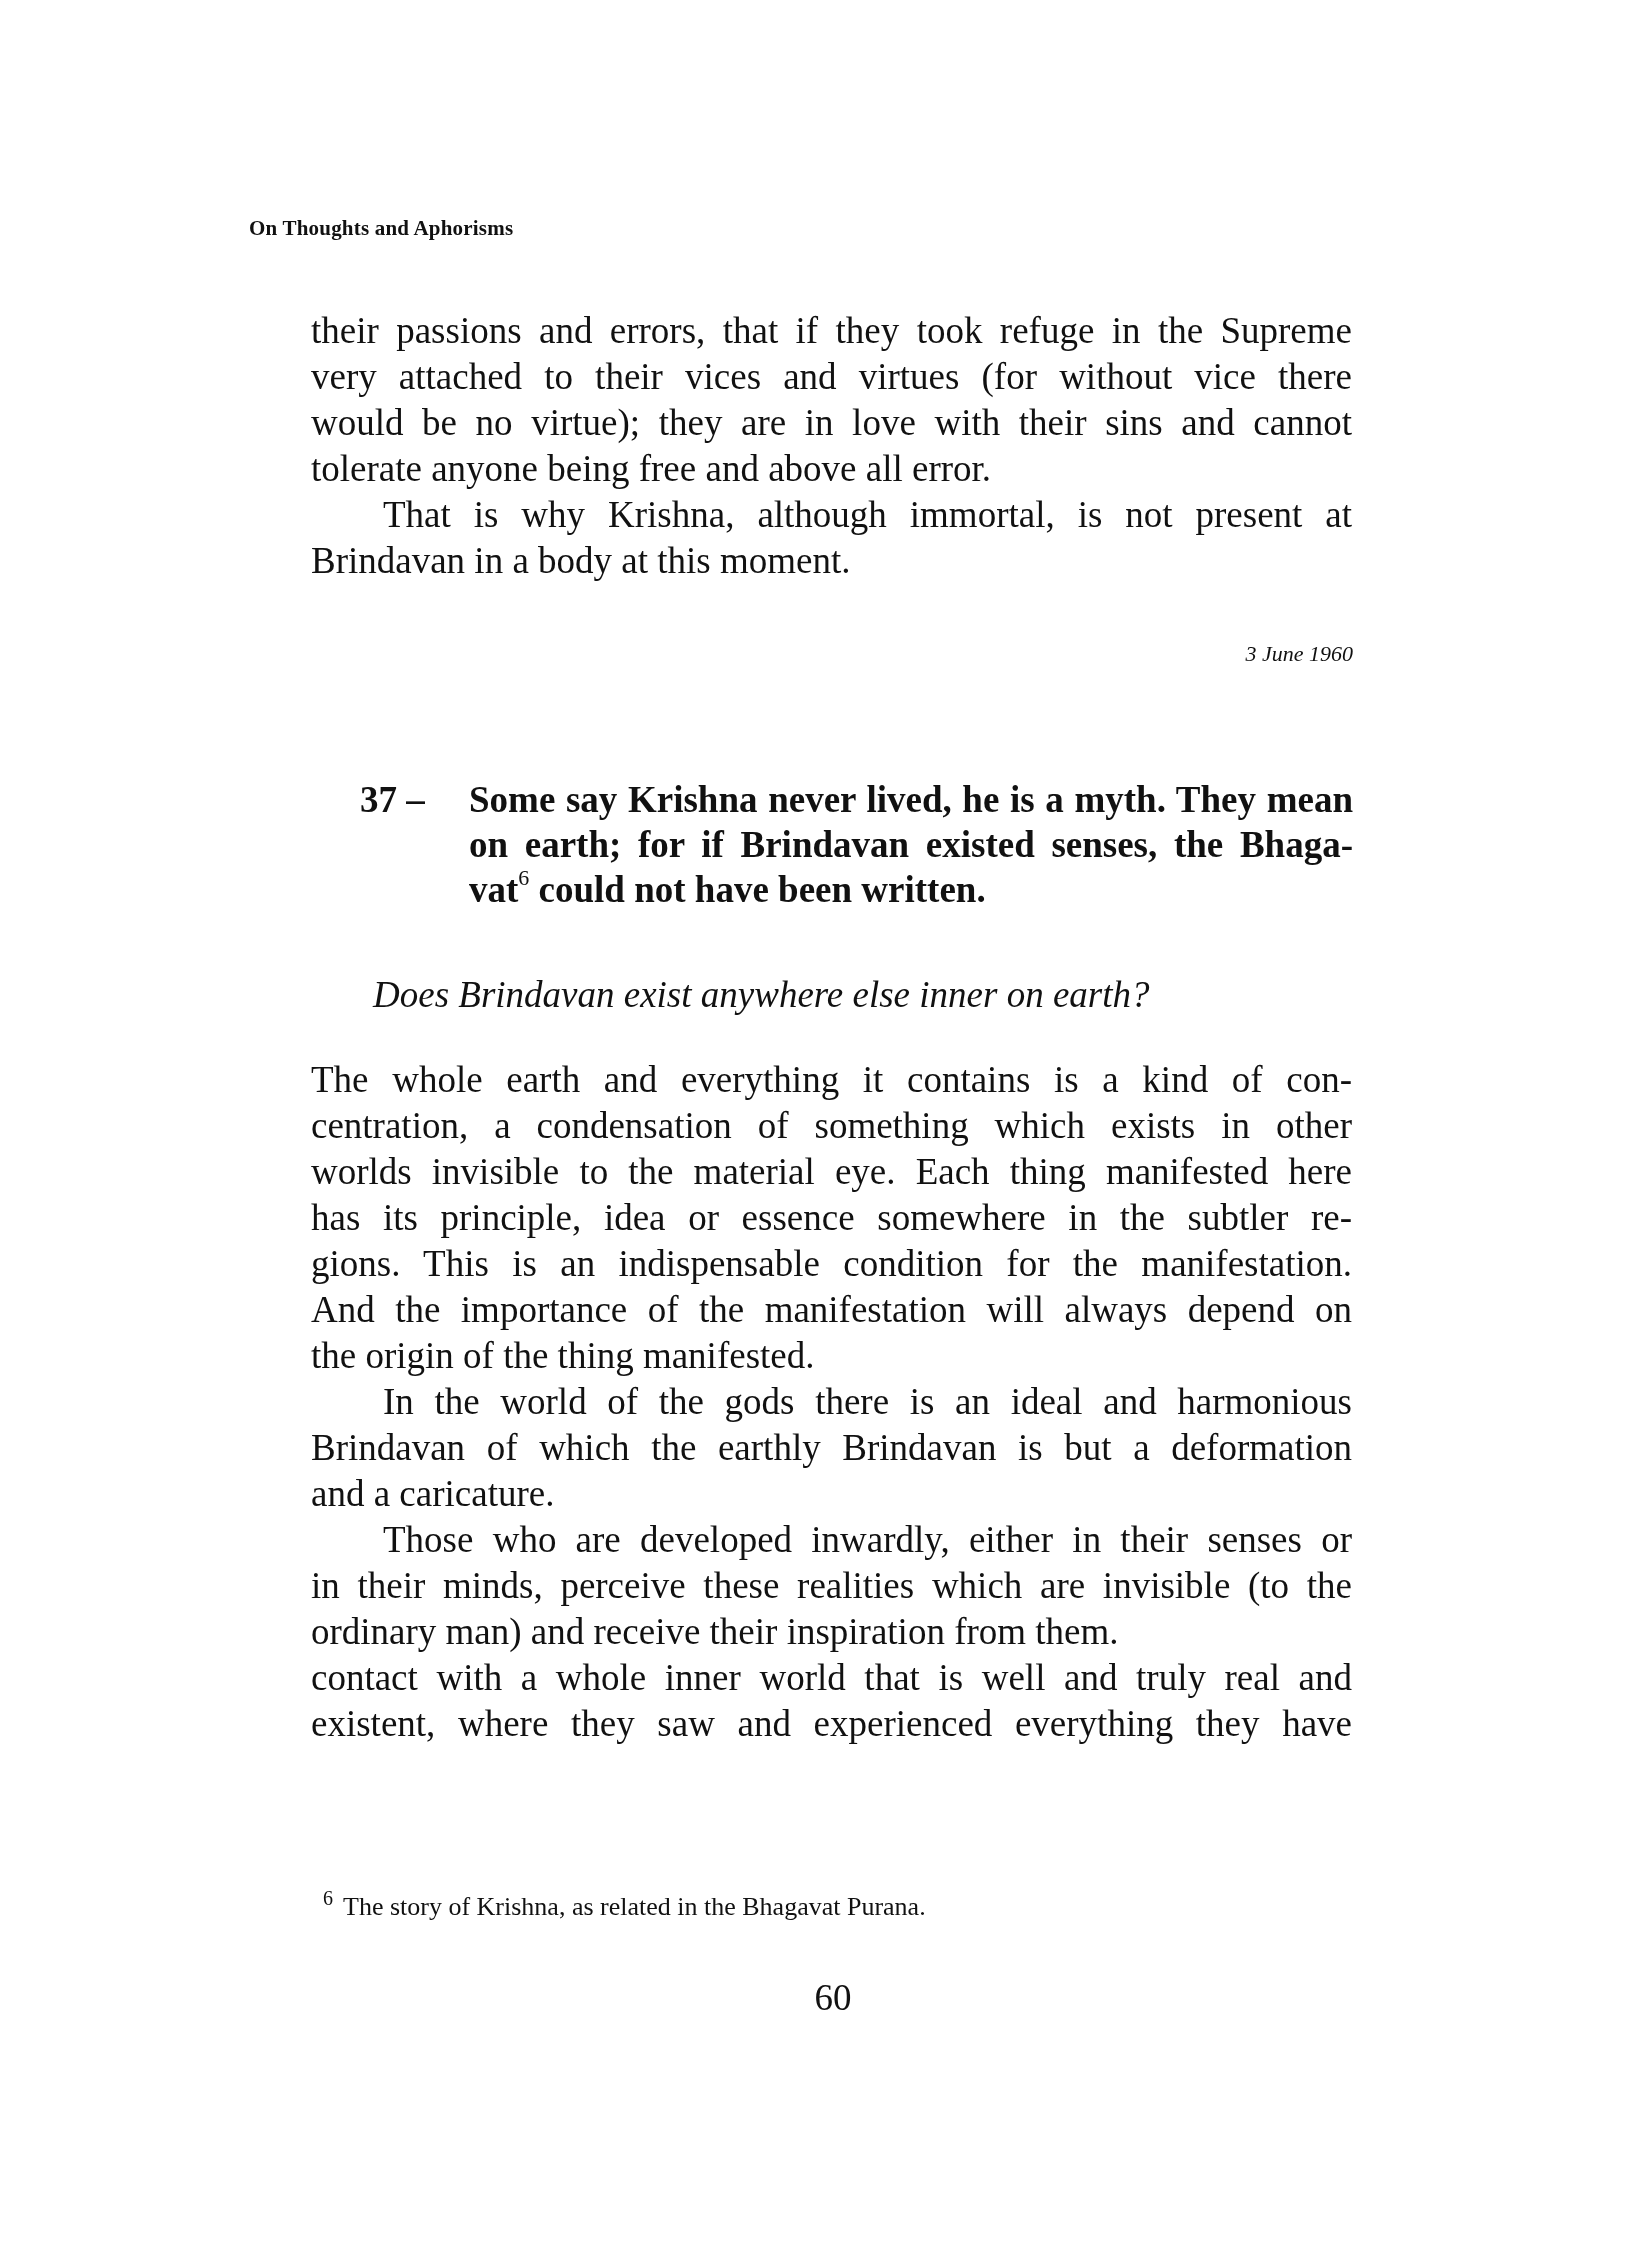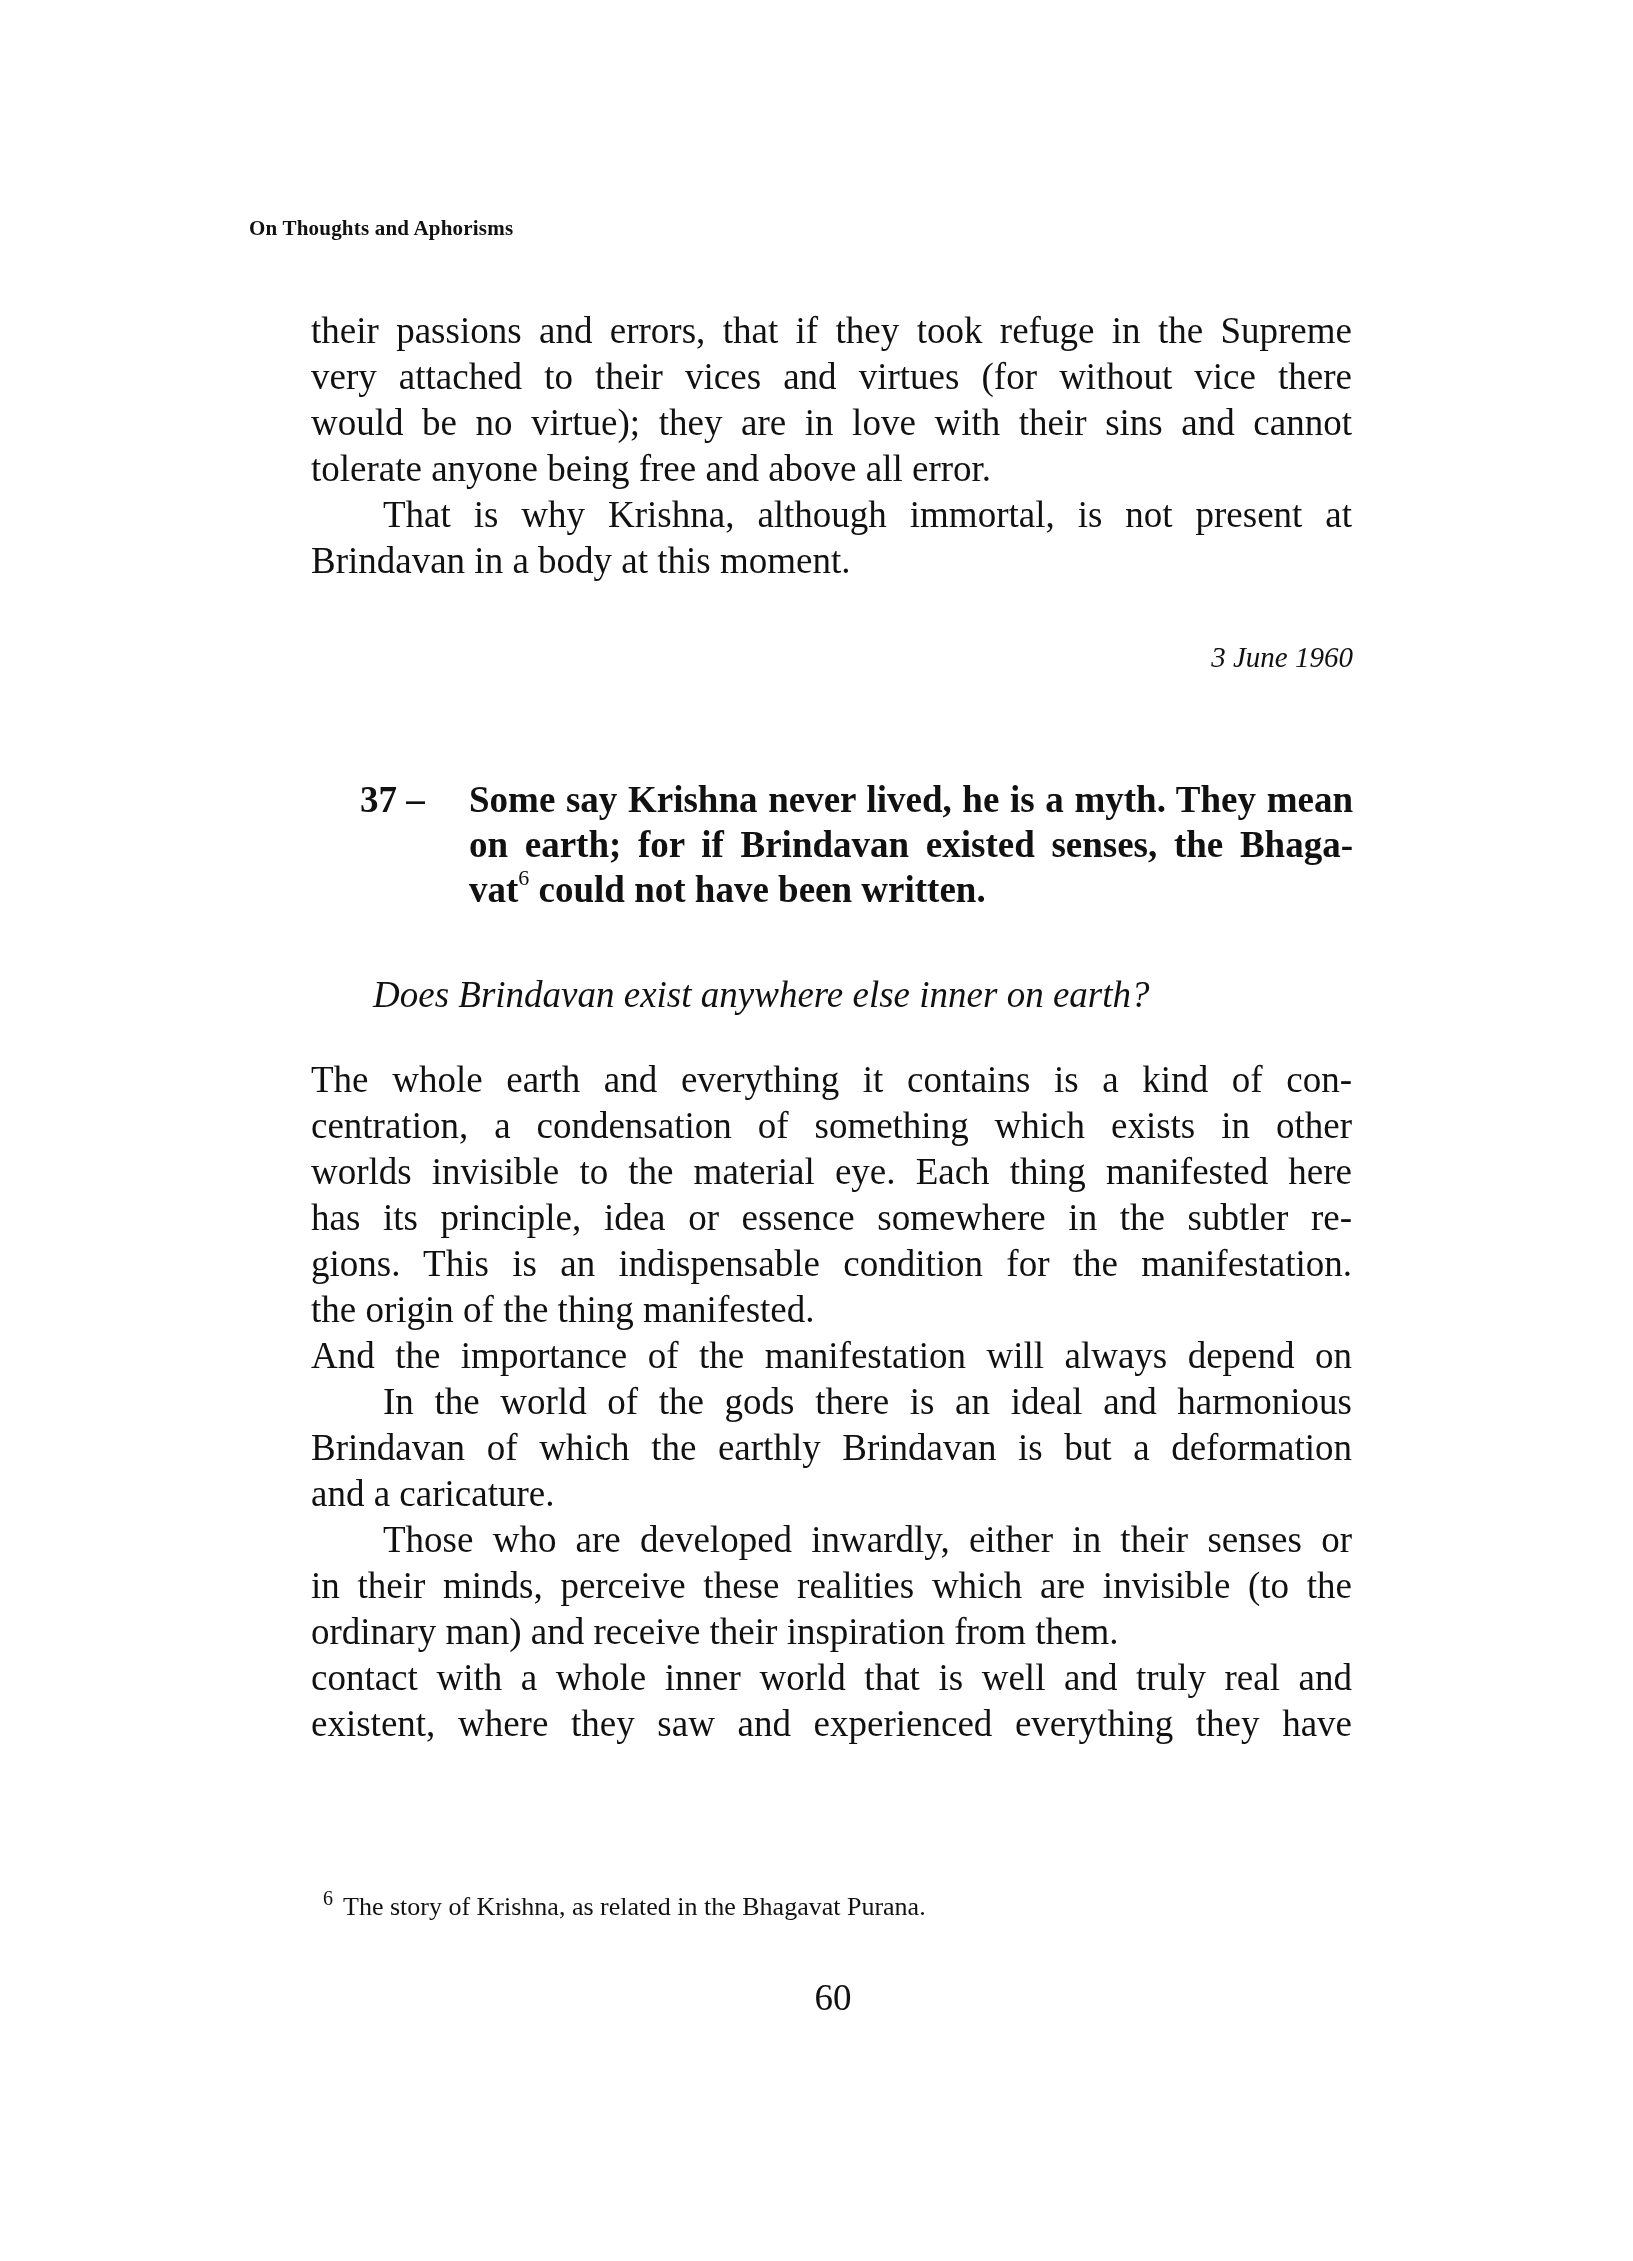--- a/index.html
+++ b/index.html
@@ -49,21 +49,21 @@
       text-align-last: left;
     }
     .line.indent {
       padding-left: 72px;
     }
     .block-1 { top: 308px; }
     .date {
       position: absolute;
       top: 641px;
       right: 280px;
-      font-size: 29px;
+      font-size: 22px;
       font-style: italic;
       white-space: nowrap;
     }
     .aphorism {
       position: absolute;
       left: 360px;
       top: 777px;
       width: 993px;
       font-size: 37px;
       line-height: 45px;
@@ -149,22 +149,22 @@
   </div>
 
   <div class="question">Does Brindavan exist anywhere else inner on earth?</div>
 
   <div class="textblock block-2">
     <span class="line">The whole earth and everything it contains is a kind of con-</span>
     <span class="line">centration, a condensation of something which exists in other</span>
     <span class="line">worlds invisible to the material eye. Each thing manifested here</span>
     <span class="line">has its principle, idea or essence somewhere in the subtler re-</span>
     <span class="line">gions. This is an indispensable condition for the manifestation.</span>
+    <span class="line">And the importance of the manifestation will always depend on</span>
     <span class="line last">the origin of the thing manifested.</span>
-    <span class="line">And the importance of the manifestation will always depend on</span>
     <span class="line indent">In the world of the gods there is an ideal and harmonious</span>
     <span class="line">Brindavan of which the earthly Brindavan is but a deformation</span>
     <span class="line last">and a caricature.</span>
     <span class="line indent">Those who are developed inwardly, either in their senses or</span>
     <span class="line">in their minds, perceive these realities which are invisible (to the</span>
     <span class="line last">ordinary man) and receive their inspiration from them.</span>
     <span class="line">contact with a whole inner world that is well and truly real and</span>
     <span class="line">existent, where they saw and experienced everything they have</span>
   </div>
 

